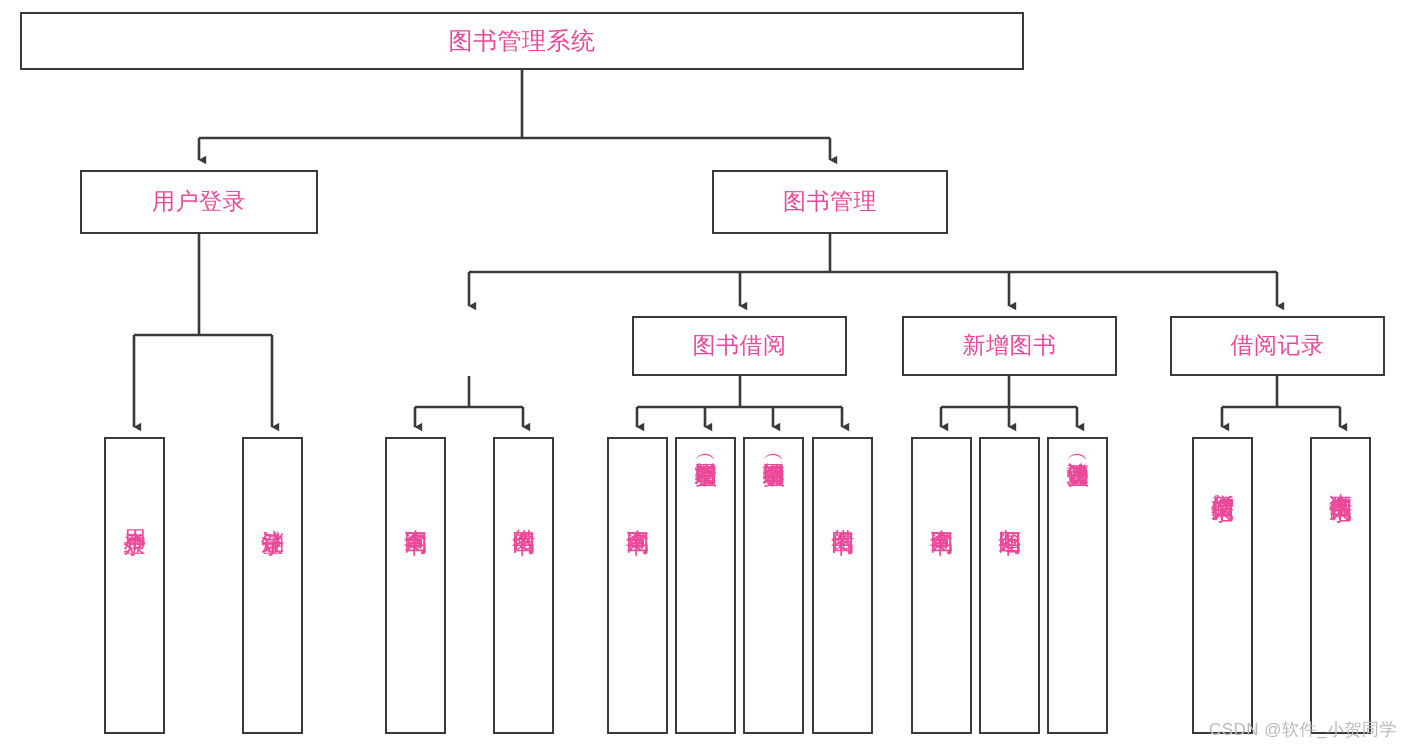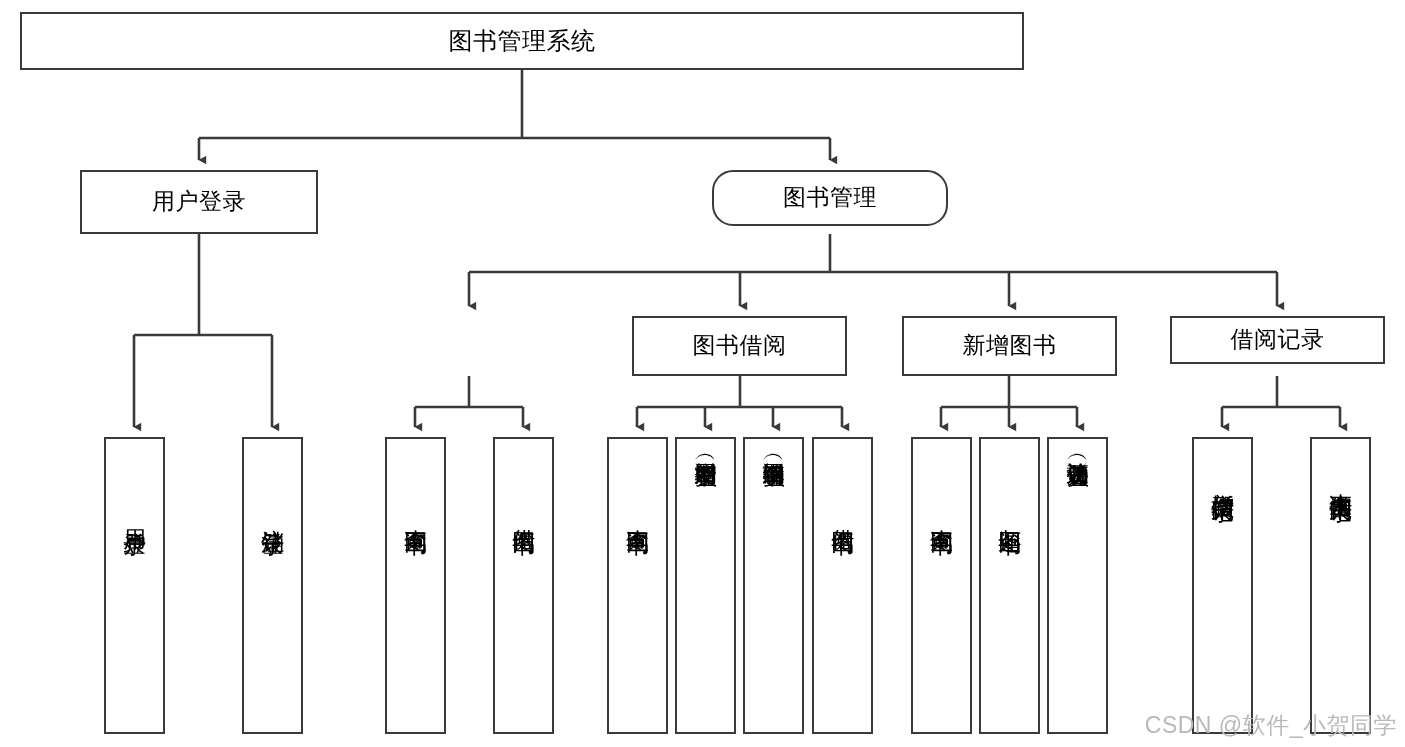--- a/index.html
+++ b/index.html
@@ -27,21 +27,21 @@
     pointer-events: none;
   }
   .node {
     position: absolute;
     box-sizing: border-box;
     border: 2.5px solid #3a3a3a;
     background: #ffffff;
     display: flex;
     align-items: center;
     justify-content: center;
-    color: #000000;
+    color: #ec4899;
   }
   .node .label {
     display: block;
     text-align: center;
     line-height: 1.18;
     letter-spacing: 0.5px;
   }
   
   .node.horiz .label {
     font-size: 23px;
@@ -63,21 +63,21 @@
     white-space: nowrap;
   }
   .node.vert.tall .label {
     font-size: 22px;
     letter-spacing: 0.5px;
   }
   .watermark {
     position: absolute;
     right: 8px;
     bottom: 6px;
-    font-size: 23px;
+    font-size: 17px;
     color: #b9b9b9;
     letter-spacing: 0.5px;
     white-space: nowrap;
   }
 </style>
 </head>
 <body>
 
 <div id="canvas">
 
@@ -131,31 +131,31 @@
     </g>
   </svg>
 
   <div class="node horiz root" style="left:20px; top:12px; width:1004px; height:58px;">
     <span class="label">图书管理系统</span>
   </div>
 
   <div class="node horiz" style="left:80px; top:170px; width:238px; height:64px;">
     <span class="label">用户登录</span>
   </div>
-  <div class="node horiz" style="left:712px; top:170px; width:236px; height:56px;border-radius:21px;">
+  <div class="node horiz" style="left:712px; top:170px; width:236px; height:64px;">
     <span class="label">图书管理</span>
   </div>
 
   <div class="node horiz" style="left:632px; top:316px; width:215px; height:60px;">
     <span class="label">图书借阅</span>
   </div>
   <div class="node horiz" style="left:902px; top:316px; width:215px; height:60px;">
     <span class="label">新增图书</span>
   </div>
-  <div class="node horiz" style="left:1170px; top:316px; width:215px; height:48px;">
+  <div class="node horiz" style="left:1170px; top:316px; width:215px; height:60px;">
     <span class="label">借阅记录</span>
   </div>
 
   <div class="node vert" style="left:104px; top:437px; width:61px; height:297px; padding-top:72px;">
     <span class="label">用户登录</span>
   </div>
   <div class="node vert" style="left:242px; top:437px; width:61px; height:297px; padding-top:72px;">
     <span class="label">注销登录</span>
   </div>
 

